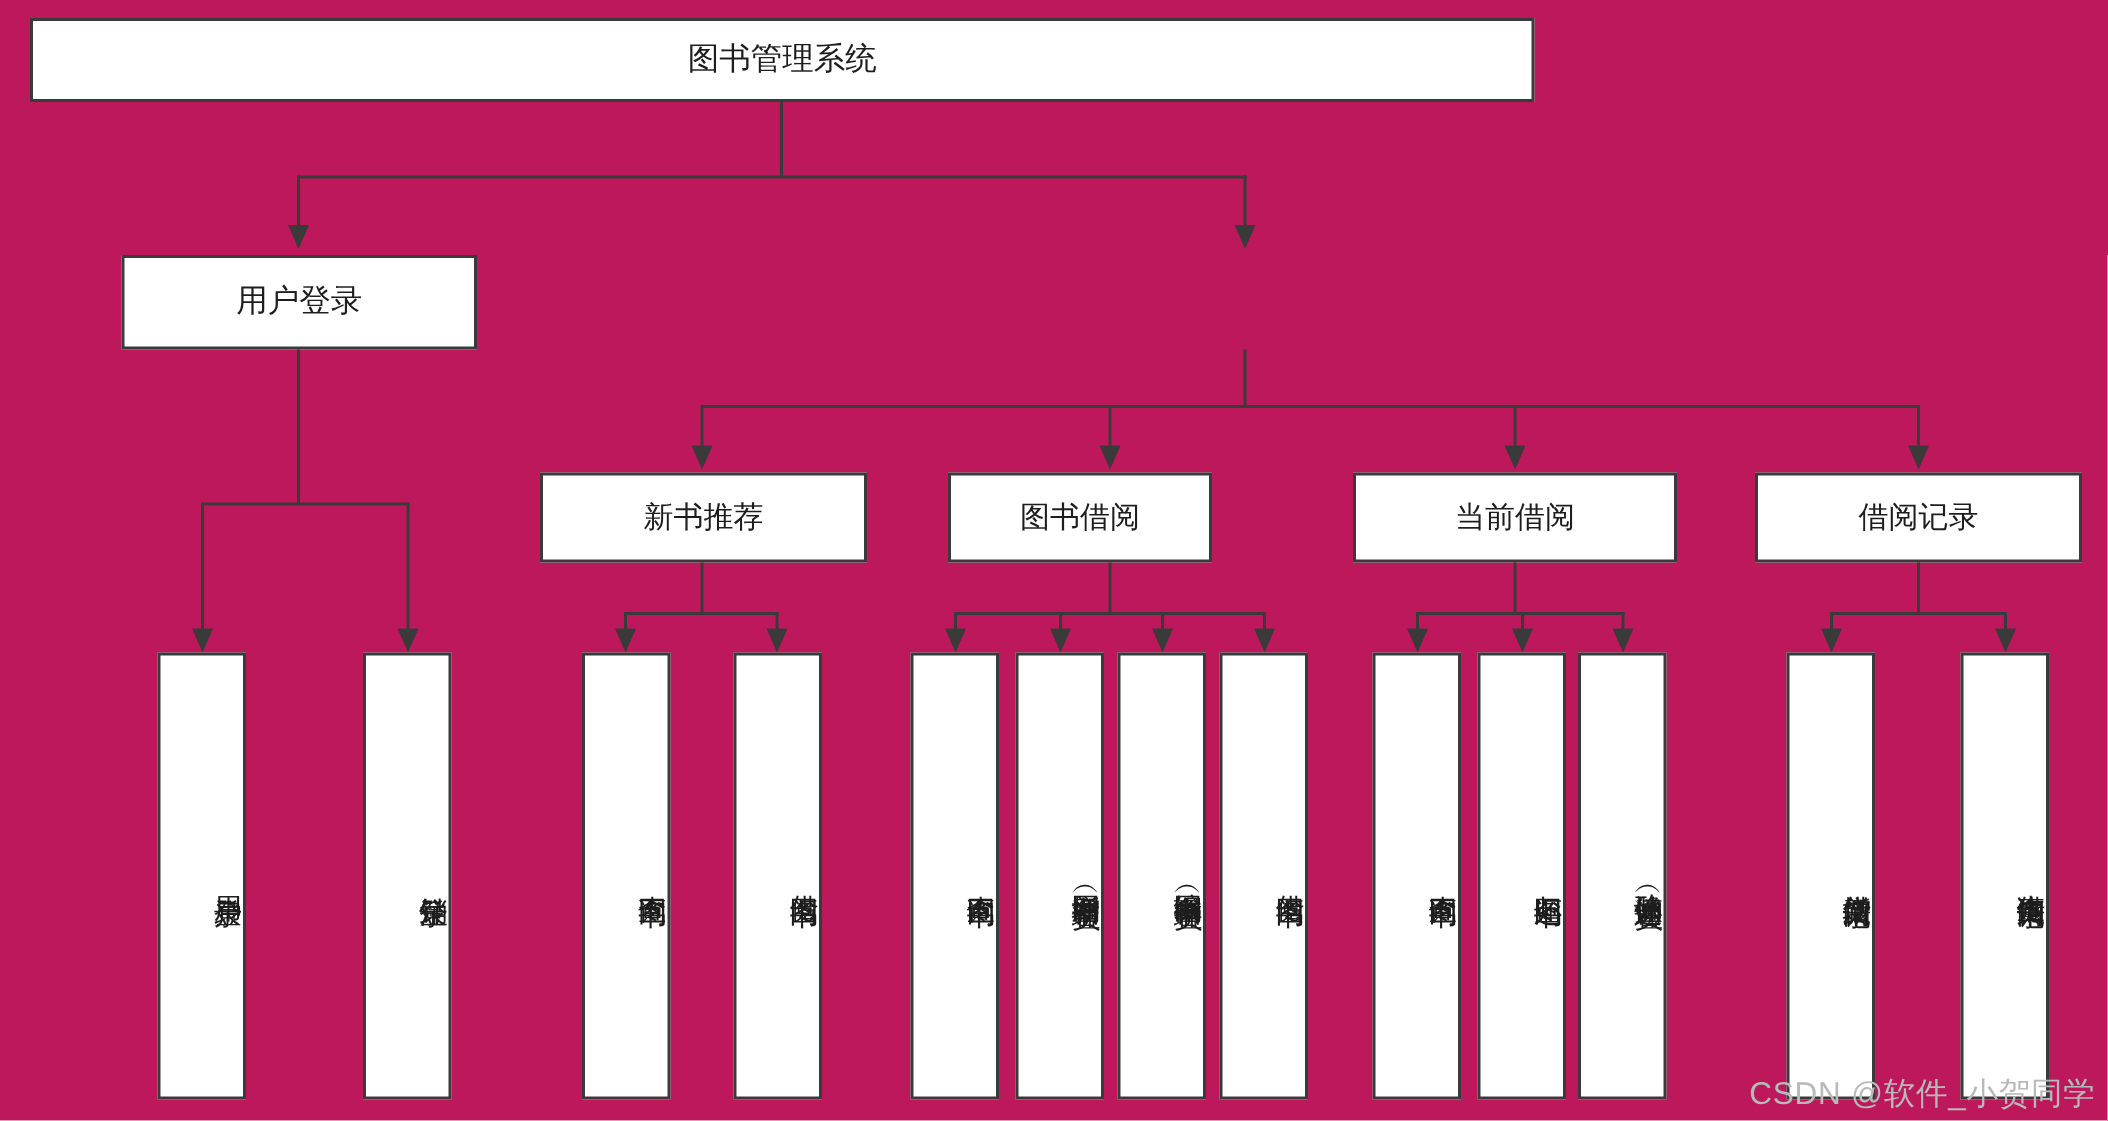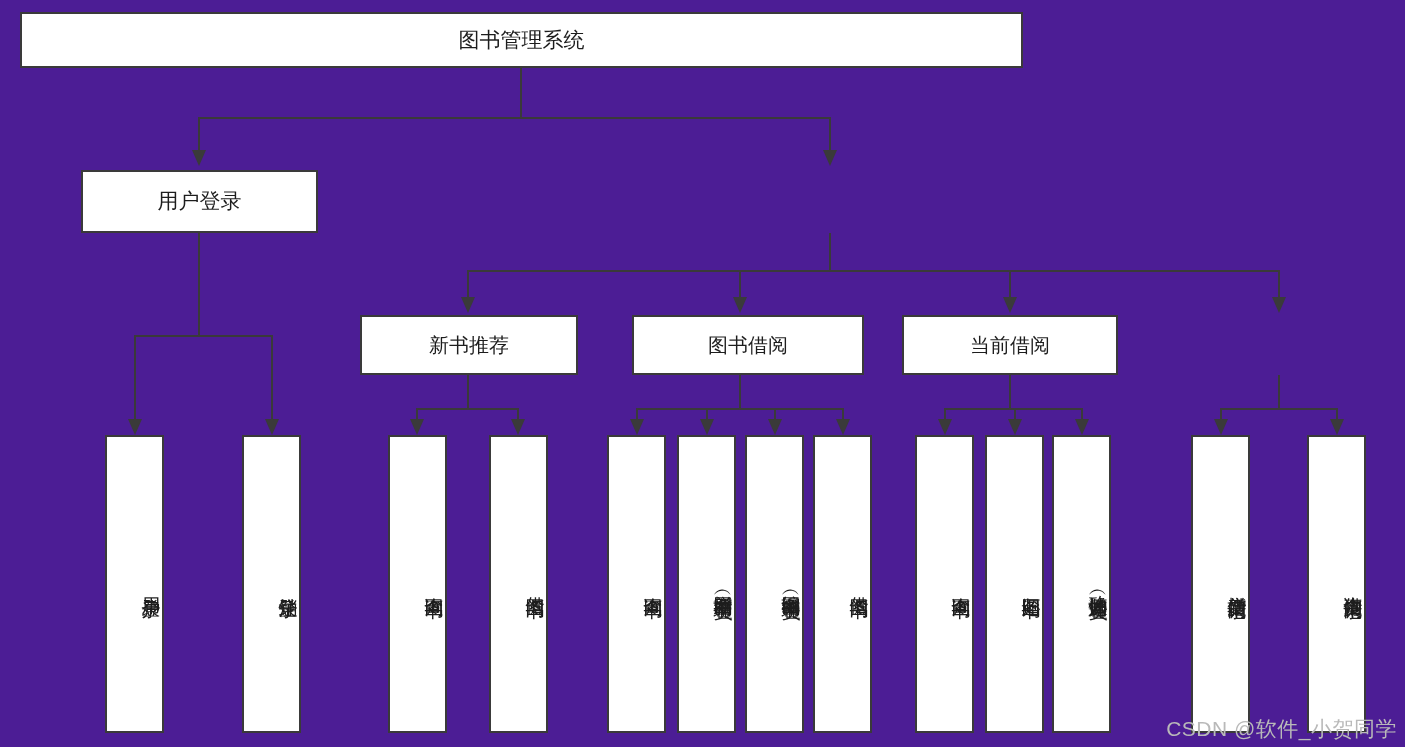--- a/index.html
+++ b/index.html
@@ -7,21 +7,21 @@
     padding: 0;
     background: #ffffff;
   }
   body {
     font-family: "Liberation Sans", "DejaVu Sans", sans-serif;
   }
   #canvas {
     position: relative;
     width: 1405px;
     height: 747px;
-    background: #4c1d95;
+    background: #be185d;
     overflow: hidden;
   }
   
   .node {
     position: absolute;
     box-sizing: border-box;
     border: 2px solid #3a3a3a;
     background: #ffffff;
     display: flex;
     align-items: center;
@@ -108,24 +108,25 @@
   <div class="line-v" style="left:739px; top:270px; height:28px;"></div>
   <div class="line-v" style="left:1009px; top:270px; height:28px;"></div>
   <div class="line-v" style="left:1278px; top:270px; height:28px;"></div>
   <div class="arrow" style="left:461px; top:297px;"></div>
   <div class="arrow" style="left:733px; top:297px;"></div>
   <div class="arrow" style="left:1003px; top:297px;"></div>
   <div class="arrow" style="left:1272px; top:297px;"></div>
 
   <div class="node level2" style="left:360px; top:315px; width:218px; height:60px;">新书推荐</div>
 
-  <div class="node level2" style="left:632px; top:315px; width:232px; height:60px;">图书借阅</div>
+  <div class="node level2" style="left:632px; top:315px; width:176px; height:60px;">图书借阅</div>
 
   <div class="node level2" style="left:902px; top:315px; width:216px; height:60px;">当前借阅</div>
 
+  <div class="node level2" style="left:1170px; top:315px; width:218px; height:60px;">借阅记录</div>
 
   <div class="line-v" style="left:467px; top:375px; height:34px;"></div>
   <div class="line-h" style="left:417px; top:408px; width:102px;"></div>
   <div class="line-v" style="left:416px; top:408px; height:12px;"></div>
   <div class="line-v" style="left:517px; top:408px; height:12px;"></div>
   <div class="arrow" style="left:410px; top:419px;"></div>
   <div class="arrow" style="left:511px; top:419px;"></div>
 
   <div class="line-v" style="left:739px; top:375px; height:34px;"></div>
   <div class="line-h" style="left:637px; top:408px; width:207px;"></div>

